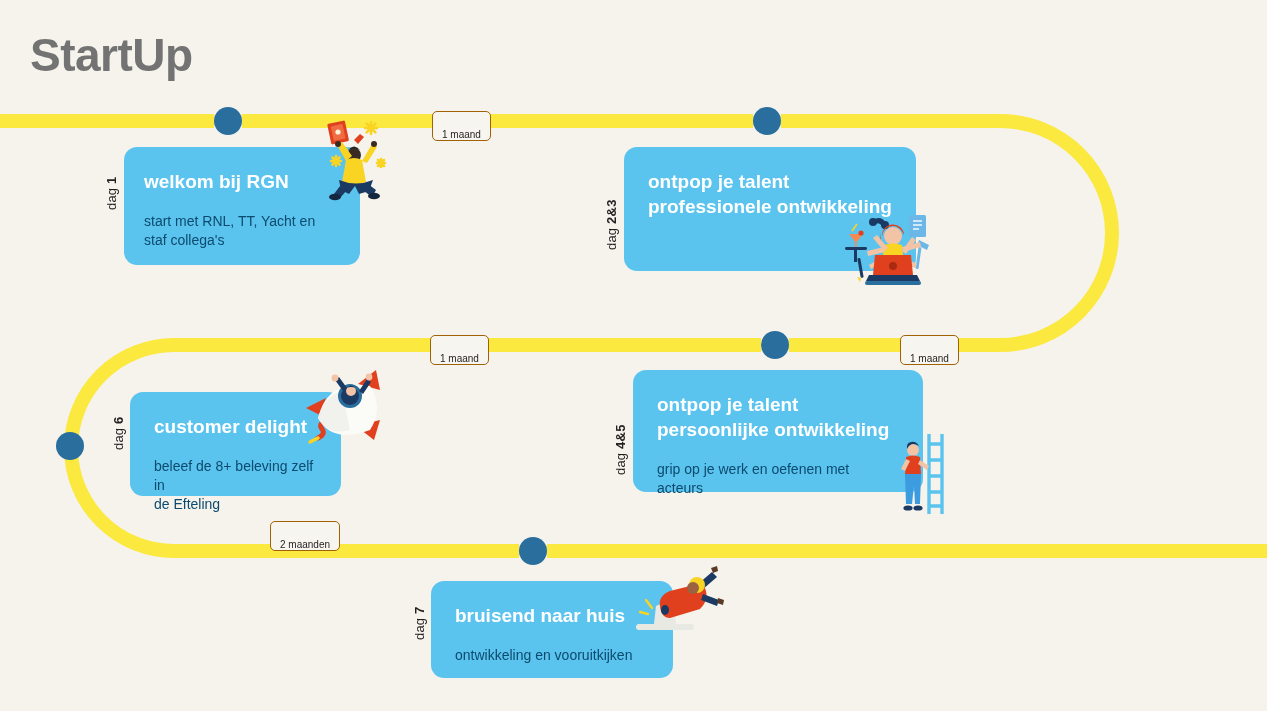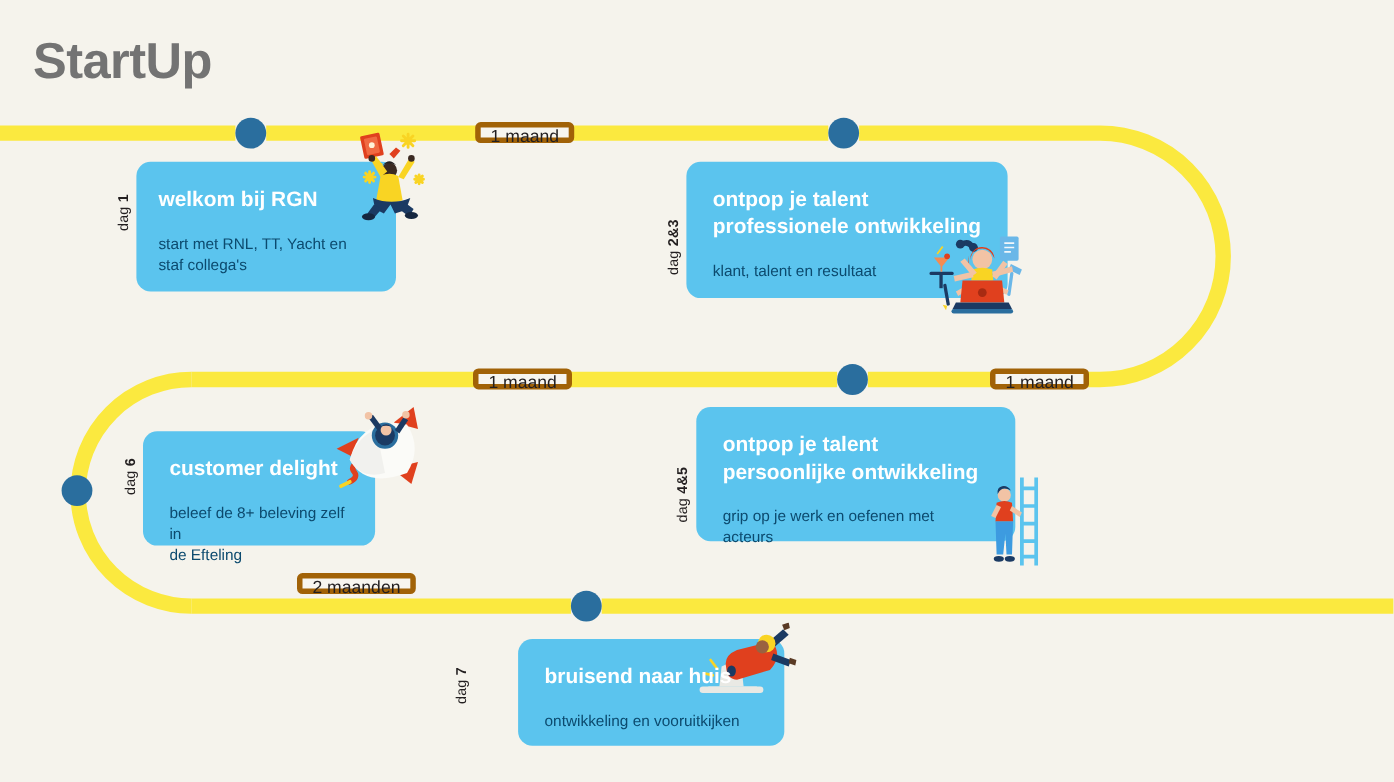--- a/index.html
+++ b/index.html
@@ -29,29 +29,29 @@
   #timeline-svg {
     position: absolute;
     left: 0; top: 0;
     width: 1267px; height: 711px;
   }
 
   
   .pill {
     position: absolute;
     height: 19px;
-    border: 5px solid #a16207;
+    border: 1px solid #a16207;
     border-radius: 5px;
     background: #f7f5ef;
     color: #231f20;
-    font-size: 16px;
+    font-size: 10px;
     line-height: 17px;
     text-align: center;
     white-space: nowrap;
-    padding: 0 9px;
+    padding: 14px 9px;
   }
 
   
   .card {
     position: absolute;
     background: #5bc4ee;
     border-radius: 13px;
     padding: 22px 24px 20px 24px;
     overflow: visible;
   }
@@ -171,21 +171,20 @@
     <path d="M22 72 l-6 8 6 4 7 -8 z" fill="#1b3a63"></path>
     <path d="M50 70 l8 6 -4 7 -8 -6 z" fill="#1b3a63"></path>
 
     <ellipse cx="17" cy="83" rx="6" ry="3.2" fill="#15263f"></ellipse>
     <ellipse cx="56" cy="82" rx="6" ry="3.2" fill="#15263f"></ellipse>
   </svg>
 
   <div class="card" id="card1" style="left:624px; top:147px; width:292px; height:124px;">
     <div class="card-title">ontpop je talent
 professionele ontwikkeling</div>
-    <div class="card-sub">klant, talent en resultaat</div>
   </div>
   <div class="day-label" style="left:604px; top:250px;">
     <span>dag </span><b>2&amp;3</b>
   </div>
 
   <svg class="illus" style="left:843px; top:214px; width:96px; height:76px;" viewBox="0 0 96 76">
 
     <g>
       <rect x="66" y="1" width="17" height="22" rx="1.5" fill="#6ab7e8"></rect>
       <g stroke="#f2f7fb" stroke-width="1.5">
@@ -303,21 +302,21 @@
     <path d="M22 28 l9 6 -2 4 -9 -6 z" fill="#f2c3a5"></path>
 
     <path d="M8 27 l-5 10 4 2 5 -10 z" fill="#f2c3a5"></path>
 
     <path d="M7 42 h16 l-1 30 -5 0 -1 -19 -2 19 -6 0 z" fill="#3d9be0"></path>
 
     <ellipse cx="10" cy="76" rx="4.6" ry="2.6" fill="#1b3a63"></ellipse>
     <ellipse cx="20" cy="76" rx="4.6" ry="2.6" fill="#1b3a63"></ellipse>
   </svg>
 
-  <div class="card" id="card4" style="left:431px; top:581px; width:242px; height:97px;margin-left:40px;">
+  <div class="card" id="card4" style="left:431px; top:581px; width:242px; height:97px;">
     <div class="card-title">bruisend naar huis</div>
     <div class="card-sub">ontwikkeling en vooruitkijken</div>
   </div>
   <div class="day-label" style="left:412px; top:640px;">
     <span>dag </span><b>7</b>
   </div>
 
   <svg class="illus" style="left:634px; top:566px; width:94px; height:74px;" viewBox="0 0 94 74">
 
     <g fill="#e9e9e4">

